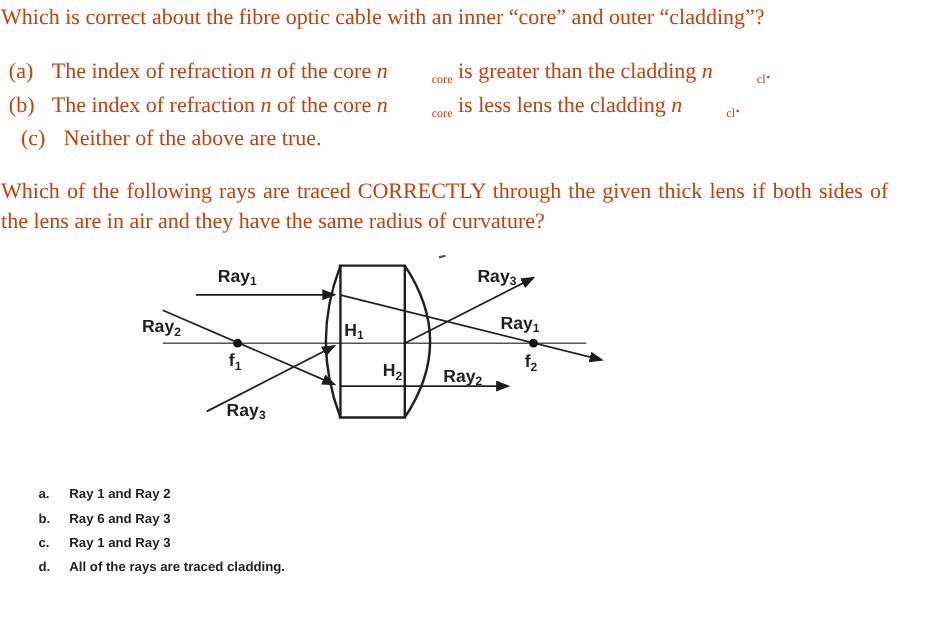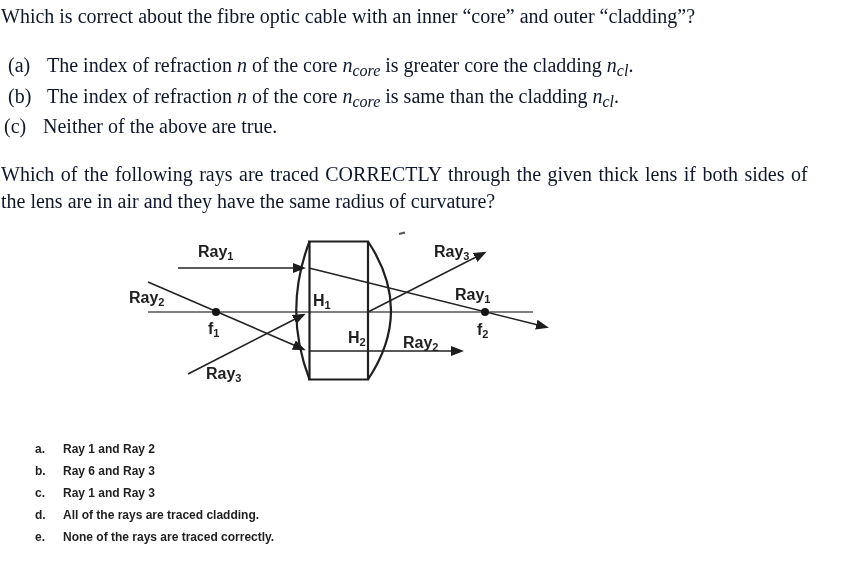--- a/index.html
+++ b/index.html
@@ -11,25 +11,25 @@
     overflow: hidden;
     font-family: "Liberation Serif", serif;
     color: #1b1b1b;
   }
   .tex-line {
     position: absolute;
     white-space: nowrap;
     font-size: 20px;
     line-height: 26px;
     font-family: "Liberation Serif", serif;
-    color: #0f172a;
+    color: #c2410c;
   }
   .opt-label { display: inline-block; width: 39px; }
   .p-i   { font-style: italic; }
-  .p-isub{ font-style: italic; font-size: 16px; vertical-align: -4px; letter-spacing: 0; }
+  .p-isub{ font-size: 11px; vertical-align: -4px; letter-spacing: 0; margin-left: 40px; }
   .p-sub { font-size: 11px; vertical-align: -3px; }
   .justify1 { word-spacing: 1.5px; }
 
   .diagram-label {
     position: absolute;
     white-space: nowrap;
     font-family: "Liberation Sans", sans-serif;
     font-weight: 700;
     font-size: 16px;
     line-height: 18px;
@@ -55,28 +55,28 @@
   .answer-letter { display: inline-block; width: 28px; }
 </style>
 </head>
 <body>
 
 <div class="page">
 
   <div class="tex-line" style="left:1px; top:3px;">Which is correct about the fibre optic cable with an inner “core” and outer “cladding”?</div>
 
   <div class="tex-line" style="left:8px; top:52px;">
-    <span class="opt-label">(a)</span><span><span>The index of refraction </span><span class="p-i">n</span><span> of the core </span><span class="p-i">n</span><span class="p-isub">core</span><span> is greater core the cladding </span><span class="p-i">n</span><span class="p-isub">cl</span><span>.</span></span>
+    <span class="opt-label">(a)</span><span><span>The index of refraction </span><span class="p-i">n</span><span> of the core </span><span class="p-i">n</span><span class="p-isub">core</span><span> is greater than the cladding </span><span class="p-i">n</span><span class="p-isub">cl</span><span>.</span></span>
   </div>
 
   <div class="tex-line" style="left:8px; top:83px;">
-    <span class="opt-label">(b)</span><span><span>The index of refraction </span><span class="p-i">n</span><span> of the core </span><span class="p-i">n</span><span class="p-isub">core</span><span> is same than the cladding </span><span class="p-i">n</span><span class="p-isub">cl</span><span>.</span></span>
+    <span class="opt-label">(b)</span><span><span>The index of refraction </span><span class="p-i">n</span><span> of the core </span><span class="p-i">n</span><span class="p-isub">core</span><span> is less lens the cladding </span><span class="p-i">n</span><span class="p-isub">cl</span><span>.</span></span>
   </div>
 
-  <div class="tex-line" style="left:4px; top:113px;">
+  <div class="tex-line" style="left:19px; top:113px;">
     <span class="opt-label">(c)</span><span><span>Neither of the above are true.</span></span>
   </div>
 
   <div class="tex-line justify1" style="left:1px; top:161px;">Which of the following rays are traced CORRECTLY through the given thick lens if both sides of</div>
   <div class="tex-line" style="left:1px; top:188px;">the lens are in air and they have the same radius of curvature?</div>
 
   <svg class="diagram-svg" width="855" height="583" viewBox="0 0 855 583">
     <defs>
       <marker id="arw" markerWidth="13" markerHeight="10" refX="10" refY="5" orient="auto" markerUnits="userSpaceOnUse">
         <polygon points="0,0 13,5 0,10" fill="#1d1d1d"></polygon>
@@ -123,17 +123,14 @@
   </div>
   <div class="answer-row" style="top:443px;">
     <span class="answer-letter">b.</span><span>Ray 6 and Ray 3</span>
   </div>
   <div class="answer-row" style="top:465px;">
     <span class="answer-letter">c.</span><span>Ray 1 and Ray 3</span>
   </div>
   <div class="answer-row" style="top:487px;">
     <span class="answer-letter">d.</span><span>All of the rays are traced cladding.</span>
   </div>
-  <div class="answer-row" style="top:509px;">
-    <span class="answer-letter">e.</span><span>None of the rays are traced correctly.</span>
-  </div>
 
 </div>
 
 </body></html>

